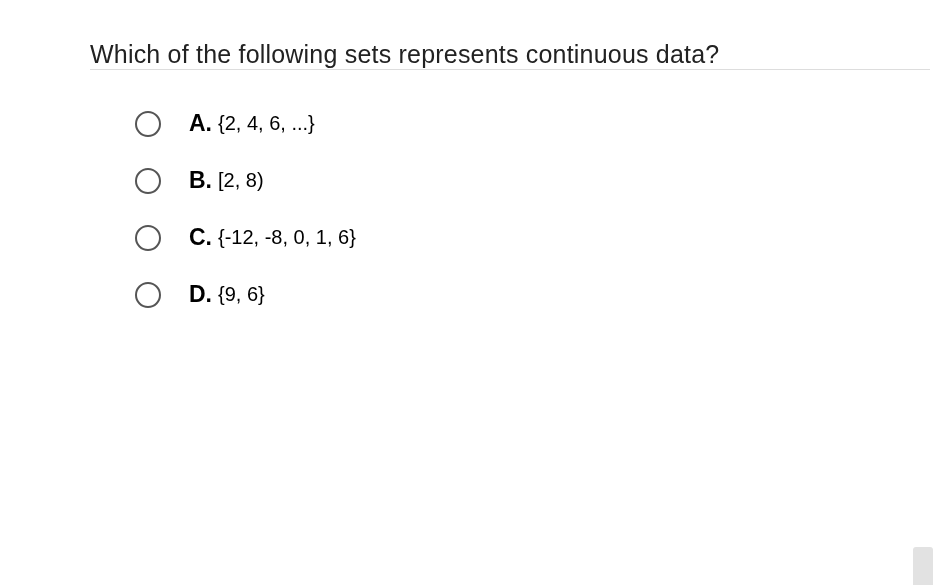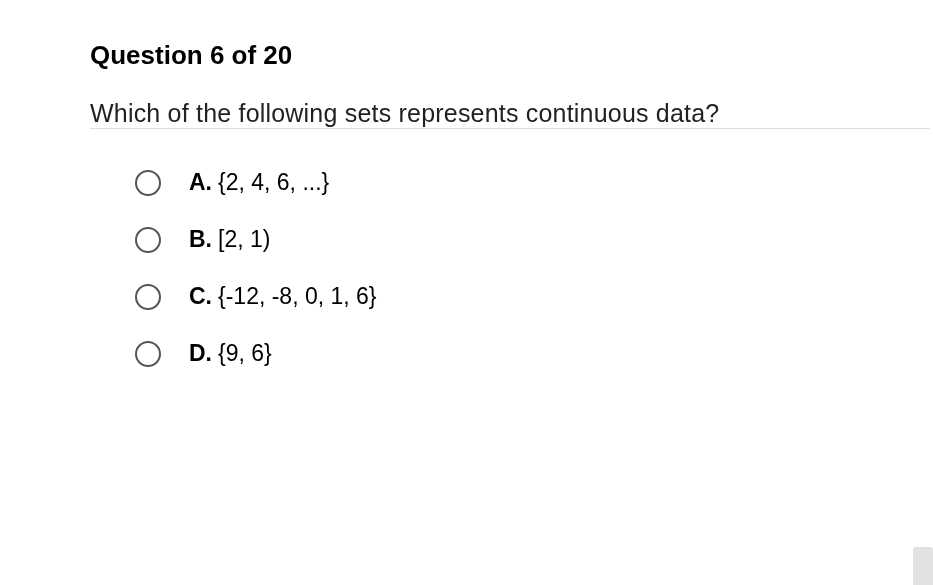--- a/index.html
+++ b/index.html
@@ -54,53 +54,52 @@
       flex-shrink: 0;
       margin-right: 28px;
     }
     .option-letter {
       font-size: 23px;
       font-weight: 700;
       color: #000;
       margin-right: 6px;
     }
     .option-value {
-      font-size: 23px;
+      font-size: 20px;
       font-weight: 400;
       color: #000;
     }
     .scroll-hint {
       position: absolute;
       right: 0;
       bottom: 0;
       width: 20px;
       height: 38px;
       background: #e2e2e2;
       border-radius: 3px 3px 0 0;
     }
   </style>
 </head>
 <body>
 
 <div class="container">
-  <h1 class="question-header">Question 6 of 20</h1>
   <p class="question-text">Which of the following sets represents continuous data?</p>
   <hr class="divider">
   <div class="options">
 
     <div class="option-row">
       <span class="radio"></span>
       <span class="option-letter">A.</span>
       <span class="option-value">{2, 4, 6, ...}</span>
     </div>
 
     <div class="option-row">
       <span class="radio"></span>
       <span class="option-letter">B.</span>
-      <span class="option-value">[2, 1)</span>
+      <span class="option-value">[2, 8)</span>
     </div>
 
     <div class="option-row">
       <span class="radio"></span>
       <span class="option-letter">C.</span>
       <span class="option-value">{-12, -8, 0, 1, 6}</span>
     </div>
 
     <div class="option-row">
       <span class="radio"></span>

